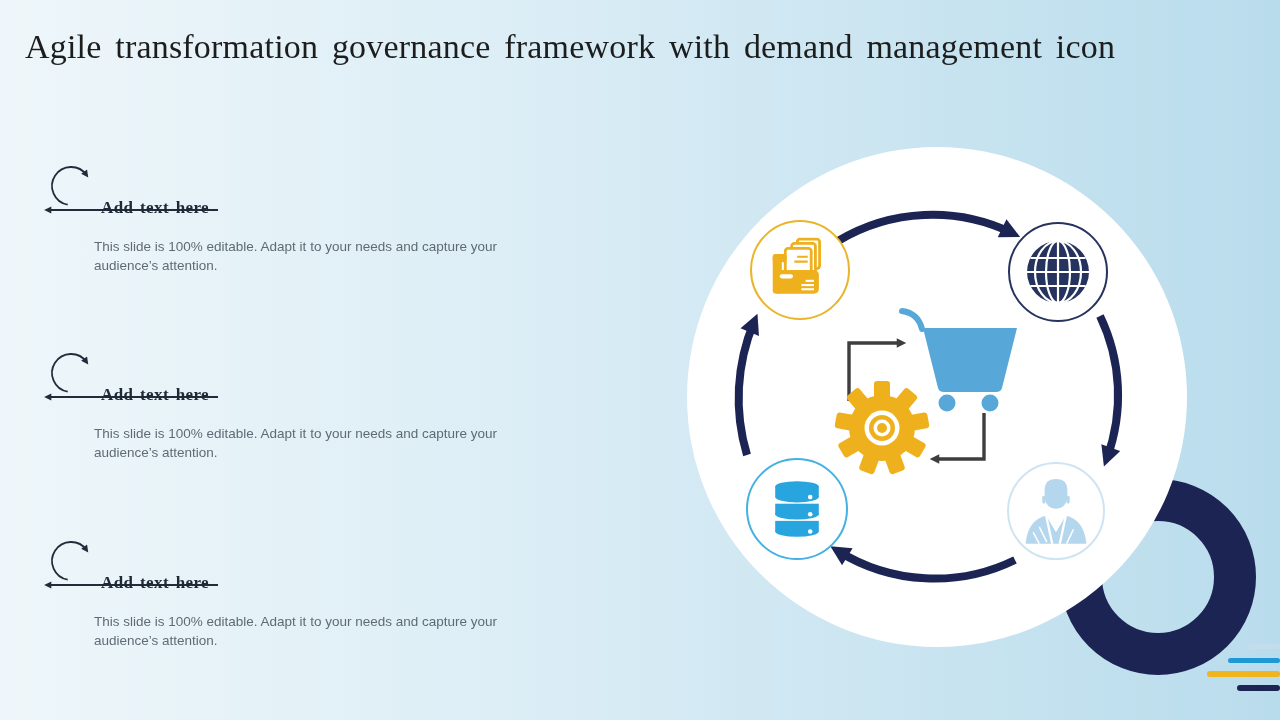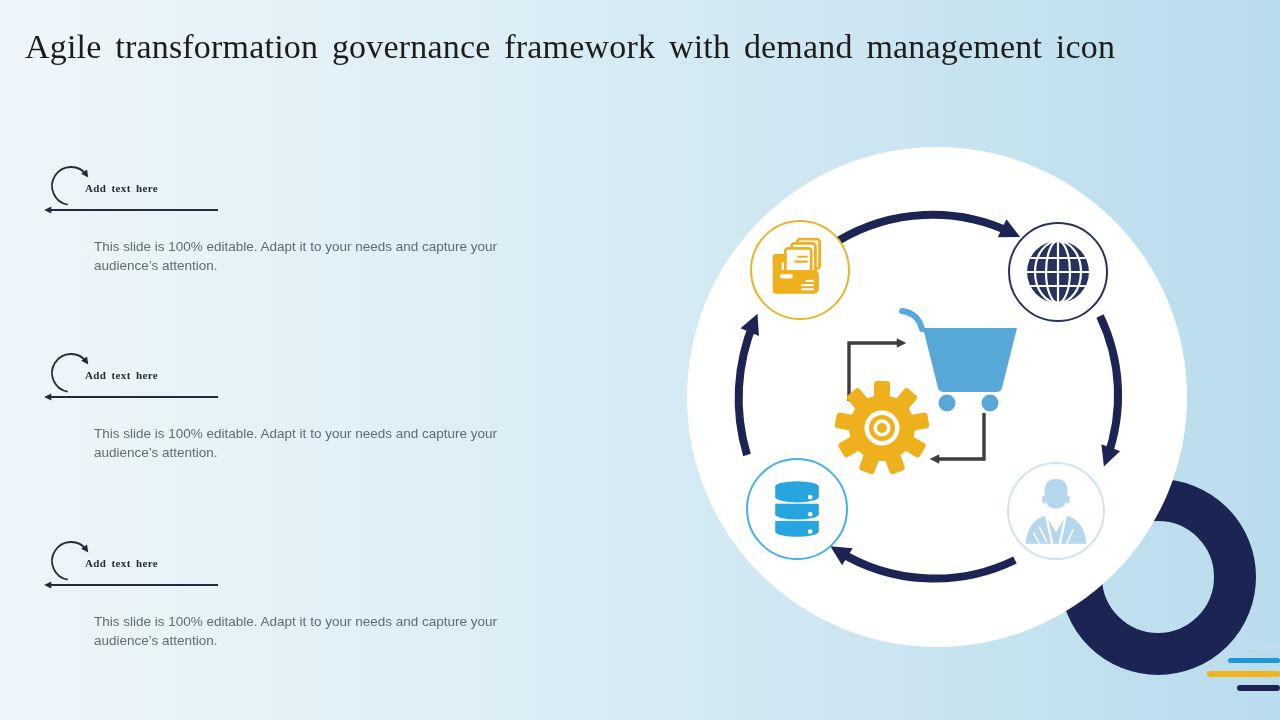--- a/index.html
+++ b/index.html
@@ -11,22 +11,22 @@
   
   .title{
     position:absolute;left:25px;top:28px;margin:0;
     font-family:"Liberation Serif",serif;font-weight:400;
     font-size:34px;color:#1d1d1d;letter-spacing:.2px;word-spacing:5px;white-space:nowrap;
   }
   
   .text-block{position:absolute;left:40px;width:470px;height:130px;}
   .text-block .loop-svg{position:absolute;left:0;top:0;}
   .text-block h2{
-    position:absolute;left:45px;top:27px;margin:0;
-    font-family:"Liberation Serif",serif;font-size:11px;font-weight:700;
+    position:absolute;left:45px;top:27px;margin:16px;
+    font-family:"Liberation Serif",serif;font-size:17px;font-weight:700;
     color:#1f2836;letter-spacing:.4px;word-spacing:2px;white-space:nowrap;
   }
   .text-block p{
     position:absolute;left:38px;top:66px;margin:16px;width:420px;
     font-size:13.5px;line-height:1.42;color:#5f6b74;
   }
   
   .ring{
     position:absolute;left:1060px;top:479px;width:196px;height:196px;
     box-sizing:border-box;border:42px solid #1c2453;border-radius:50%;z-index:1;

